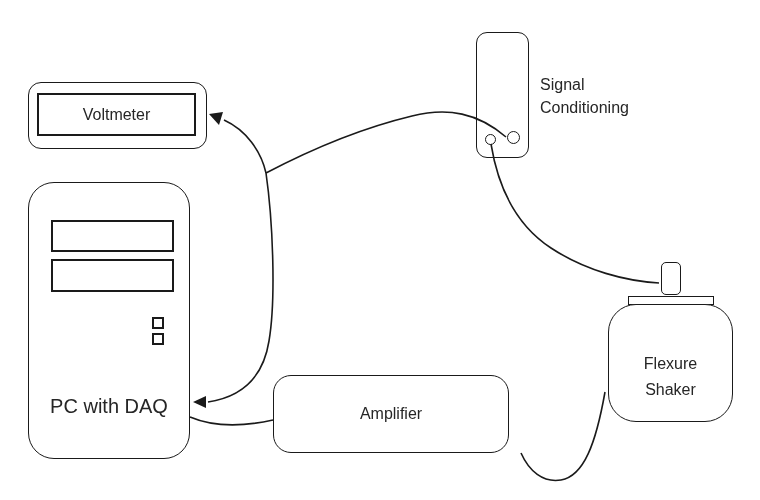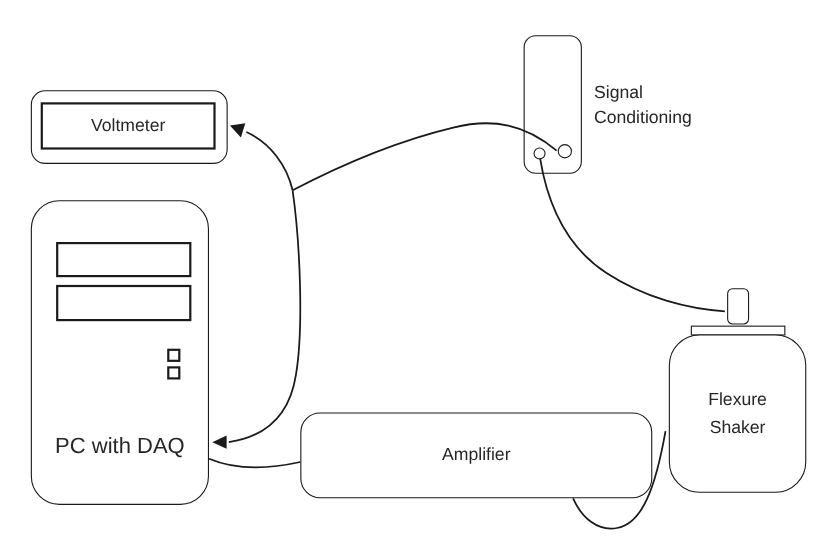--- a/index.html
+++ b/index.html
@@ -37,24 +37,24 @@
   
   .sc-box{left:476px;top:32px;width:53px;height:126px;border-radius:11px;}
   .sc-port{position:absolute;border:1.5px solid #1a1a1a;border-radius:50%;background:#fff;box-sizing:border-box;}
   .sc-port-left{left:8px;top:101px;width:11px;height:11px;}
   .sc-port-right{left:30px;top:98px;width:13px;height:13px;}
   .sc-label{position:absolute;left:540px;top:63px;font-size:16px;line-height:23px;white-space:pre-line;margin-top:10px;}
   
   .accel-label{position:absolute;left:592px;top:236px;width:166px;text-align:center;font-size:15px;letter-spacing:.5px;}
   .accel-block{left:661px;top:262px;width:20px;height:33px;border-radius:5px;}
   .shaker-plate{left:628px;top:296px;width:86px;height:9px;border-width:1.5px;}
-  .shaker{left:608px;top:304px;width:125px;height:144px;border-radius:28px;}
+  .shaker{left:608px;top:304px;width:125px;height:118px;border-radius:28px;}
   .shaker-label{position:absolute;left:0;top:46px;width:100%;text-align:center;font-size:16px;line-height:26px;white-space:pre-line;}
   
-  .amplifier{left:273px;top:375px;width:320px;height:78px;border-radius:18px;
+  .amplifier{left:273px;top:375px;width:236px;height:78px;border-radius:18px;
     display:flex;align-items:center;justify-content:center;font-size:16px;}
   
   .wires{position:absolute;left:0;top:0;width:760px;height:500px;pointer-events:none;}
   .wires path{fill:none;stroke:#1a1a1a;stroke-width:1.6;}
   .wires polygon{fill:#1a1a1a;stroke:none;}
 </style>
 </head>
 <body>
 
 <div class="canvas">

